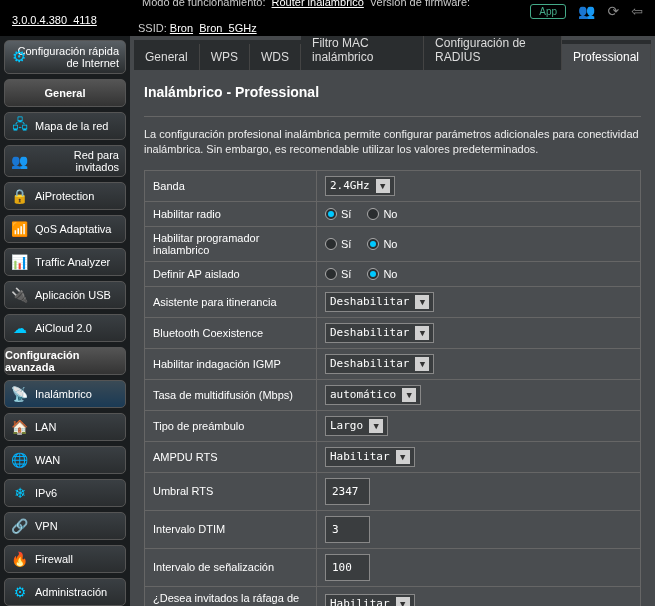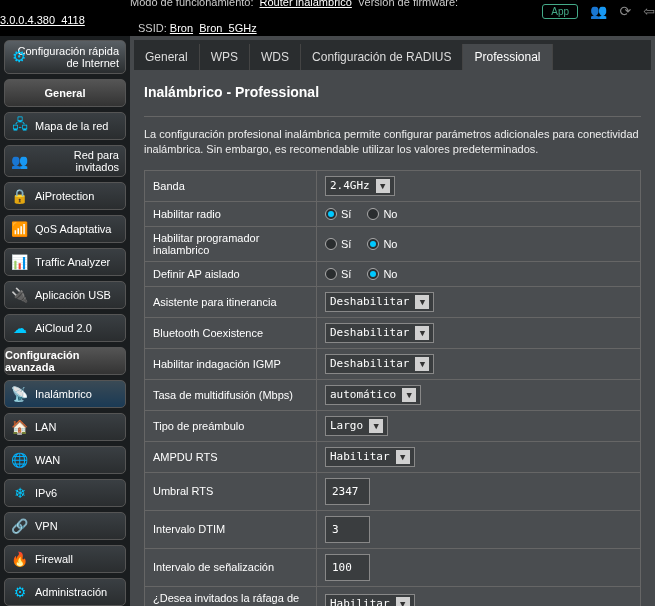--- a/index.html
+++ b/index.html
@@ -11,21 +11,21 @@
     width: 655px;
     height: 606px;
     overflow: hidden;
   }
   .topbar {
     height: 22px;
     background: #000;
     font-size: 11px;
     display: flex;
     align-items: center;
-    padding: 0 0;
+    padding: 0 12px;
     gap: 6px;
   }
   .topbar .line1 { flex: 1; display: flex; align-items: center; gap: 6px; flex-wrap: wrap; }
   .topbar .dim { color: #ccc; }
   .topbar .underline { text-decoration: underline; color: #fff; }
   .topbar .icons { display: flex; gap: 12px; align-items: flex-end; }
   .topbar .app-btn {
     border: 1px solid #4a8;
     color: #4a8;
     padding: 1px 8px;
@@ -268,20 +268,21 @@
           <span class="sb-label">Administración</span>
         </div>
       </div>
   </div>
 
   <div class="content">
     <div class="tabs" id="tabs">
         <div class="tab">General</div>
         <div class="tab">WPS</div>
         <div class="tab">WDS</div>
+        <div class="tab">Filtro MAC inalámbrico</div>
         <div class="tab">Configuración de RADIUS</div>
         <div class="tab active">Professional</div>
       </div>
     <div class="panel">
       <div class="panel-title">Inalámbrico - Professional</div>
       <div class="panel-desc">La configuración profesional inalámbrica permite configurar parámetros adicionales para conectividad inalámbrica. Sin embargo, es recomendable utilizar los valores predeterminados.</div>
       <table class="form">
         <tbody id="form-rows">
             <tr>
               <td class="label">Banda</td>

